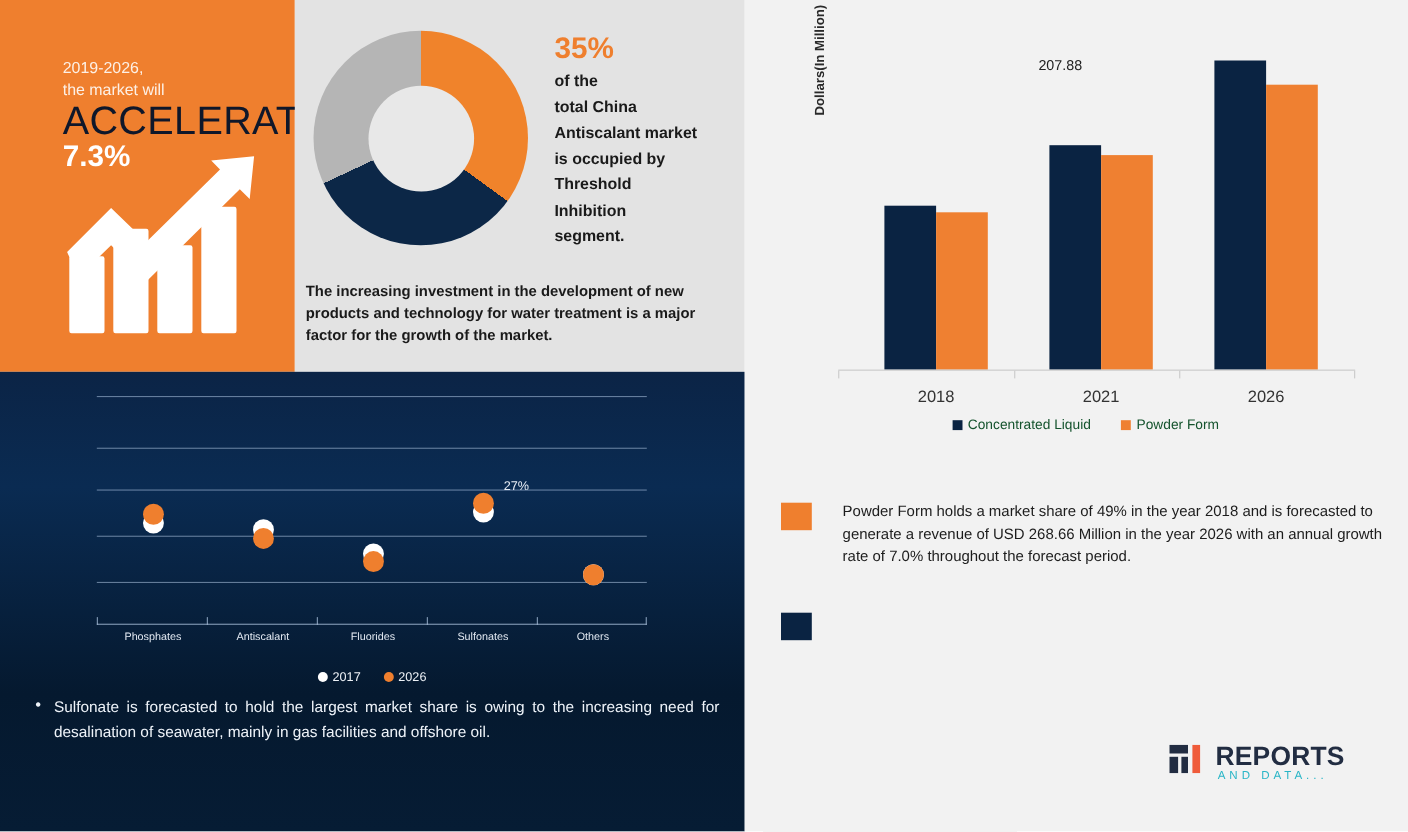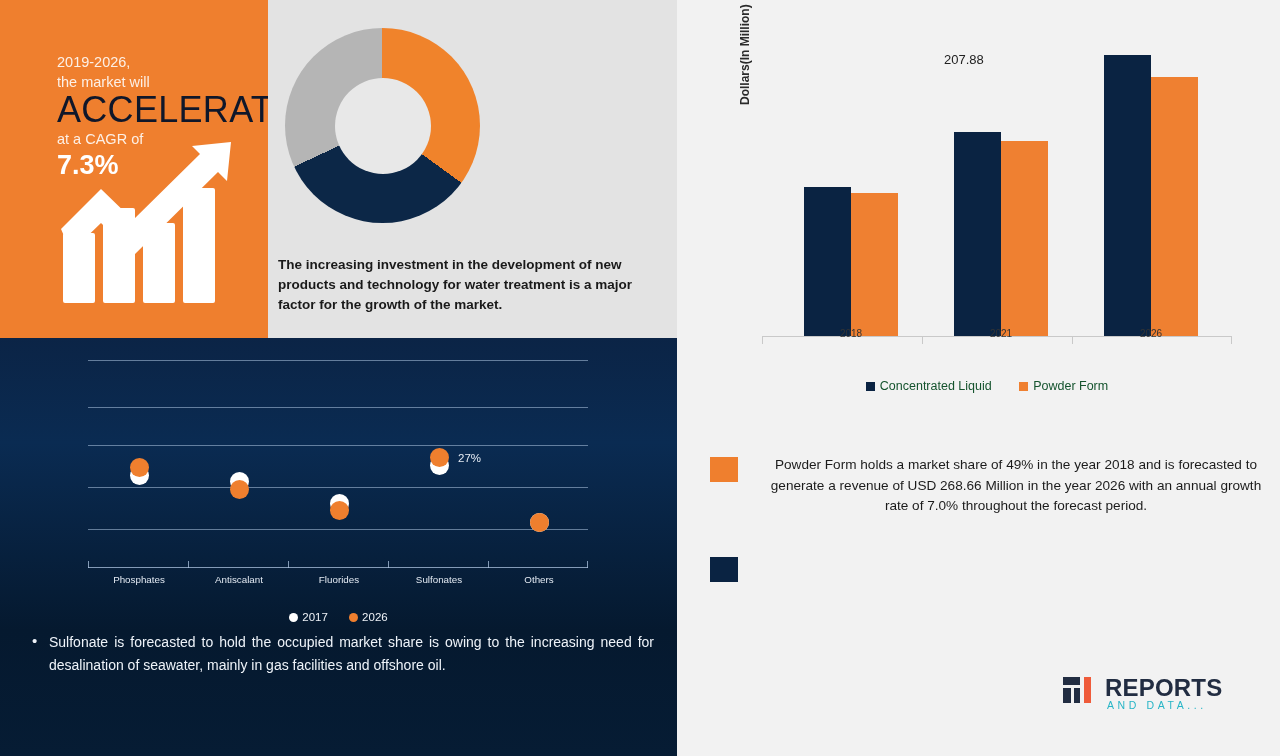--- a/index.html
+++ b/index.html
@@ -121,34 +121,34 @@
   }
   .bar { position: absolute; bottom: 1px; }
   .bar.navy { background: #0a2342; }
   .bar.orange { background: #ef8031; }
   .bar-value {
     position: absolute; font-size: 13px; color: #222; font-weight: normal;
     white-space: nowrap;
   }
   .x-tick-sep { position: absolute; bottom: -7px; width: 1px; height: 7px; background: #c9c9c9; }
   .x-label {
-    position: absolute; top: 298px; font-size: 10px; color: #333;
+    position: absolute; top: 322px; font-size: 15px; color: #333;
     text-align: center; width: 110px;
   }
   .bar-legend {
     position: absolute; left: 0; top: 348px; width: 510px;
     text-align: center; font-size: 12.5px; color: #14532d;
   }
   .bar-legend .it { display: inline-block; margin: 0 12px; vertical-align: middle; }
   .bar-legend .sw {
     display: inline-block; width: 9px; height: 9px; vertical-align: middle; margin-right: 5px;
   }
 
   .desc-list { position: absolute; left: 710px; top: 455px; width: 560px; }
-  .desc-row { position: relative; display: flex; margin-bottom: 38px; text-align: center; }
+  .desc-row { position: relative; display: flex; margin-bottom: 38px; }
   .desc-sw { width: 28px; height: 25px; flex: 0 0 28px; margin-top: 2px; }
   .desc-sw.orange { background: #ef7f2e; }
   .desc-sw.navy { background: #0a2342; }
   .desc-tx {
     margin-left: 28px; font-size: 13.6px; line-height: 20.5px; color: #1c1c1c; width: 500px;
   }
 
   .logo { position: absolute; left: 1063px; top: 673px; width: 160px; height: 44px; }
   .logo-mark { position: absolute; left: 0; top: 4px; width: 36px; height: 26px; }
   .logo-word {
@@ -165,38 +165,47 @@
 
 <div id="root">
 
   <div class="left-col">
 
     <div class="cagr-panel">
       <div class="cagr-text">
         <div class="cagr-years">2019-2026,</div>
         <div class="cagr-sub">the market will</div>
         <div class="cagr-big">ACCELERATE</div>
-        <div class="cagr-at">at a CAGR of</div>
         <div class="cagr-pct">7.3%</div>
       </div>
       <svg class="growth-icon" viewBox="0 0 185 170">
         <rect x="8" y="93" width="32" height="70" rx="2" fill="#ffffff"></rect>
         <rect x="48" y="68" width="32" height="95" rx="2" fill="#ffffff"></rect>
         <rect x="88" y="83" width="32" height="80" rx="2" fill="#ffffff"></rect>
         <rect x="128" y="48" width="32" height="115" rx="2" fill="#ffffff"></rect>
         <path d="M6 89 L46 49 L78 80 L145 14 L137 6 L176 2 L172 41 L163 32 L79 115 L46 83 L16 112 Z" fill="#ffffff"></path>
       </svg>
     </div>
 
     <div class="donut-panel">
       <div class="donut-wrap">
         <div class="donut">
           <div class="donut-hole"></div>
         </div>
       </div>
+      <div class="stat-block">
+        <div class="stat-pct">35%</div>
+        <div class="stat-desc" style="white-space:pre-line">of the
+total China
+Antiscalant market
+is occupied by
+Threshold
+Inhibition
+segment.</div>
+      </div>
       <div class="donut-note">The increasing investment in the development of new products and technology for water treatment is a major factor for the growth of the market.</div>
     </div>
 
     <div class="navy-panel">
       <div class="dotplot">
         <div class="grid-line" style="top:12px"></div>
         <div class="grid-line" style="top:59px"></div>
         <div class="grid-line" style="top:97px"></div>
         <div class="grid-line" style="top:139px"></div>
         <div class="grid-line" style="top:181px"></div>
@@ -209,21 +218,21 @@
 
         <div class="dot-white" style="left:242px; top:146px"></div>
         <div class="dot-orange" style="left:242px; top:153px"></div>
 
         <div class="dot-white" style="left:342px; top:108px"></div>
         <div class="dot-orange" style="left:342px; top:100px"></div>
 
         <div class="dot-white" style="left:442px; top:165px"></div>
         <div class="dot-orange" style="left:442px; top:165px"></div>
 
-        <div class="dot-label" style="left:370px; top:104px">27%</div>
+        <div class="dot-label" style="left:370px; top:88px">27%</div>
 
         <div class="axis-line" style="top:219px"></div>
         <div class="axis-tick" style="left:0px;   top:213px"></div>
         <div class="axis-tick" style="left:100px; top:213px"></div>
         <div class="axis-tick" style="left:200px; top:213px"></div>
         <div class="axis-tick" style="left:300px; top:213px"></div>
         <div class="axis-tick" style="left:400px; top:213px"></div>
         <div class="axis-tick" style="left:499px; top:213px"></div>
 
         <div class="cat-label" style="left:1px;   top:226px">Phosphates</div>
@@ -236,21 +245,21 @@
       <div class="dp-legend">
         <span class="it">
           <span class="sw" style="background:#ffffff"></span><span>2017</span>
         </span>
         <span class="it">
           <span class="sw" style="background:#ef7f2e"></span><span>2026</span>
         </span>
       </div>
 
       <div class="bullets">
-        <div class="bullet">Sulfonate is forecasted to hold the occupied market share is owing to the increasing need for desalination of seawater, mainly in gas facilities and offshore oil.</div>
+        <div class="bullet">Sulfonate is forecasted to hold the largest market share is owing to the increasing need for desalination of seawater, mainly in gas facilities and offshore oil.</div>
       </div>
     </div>
   </div>
 
   <div class="right-col">
 
     <div class="barchart">
       <div class="y-axis-title">Dollars(In Million)</div>
 
       <div class="plot">

